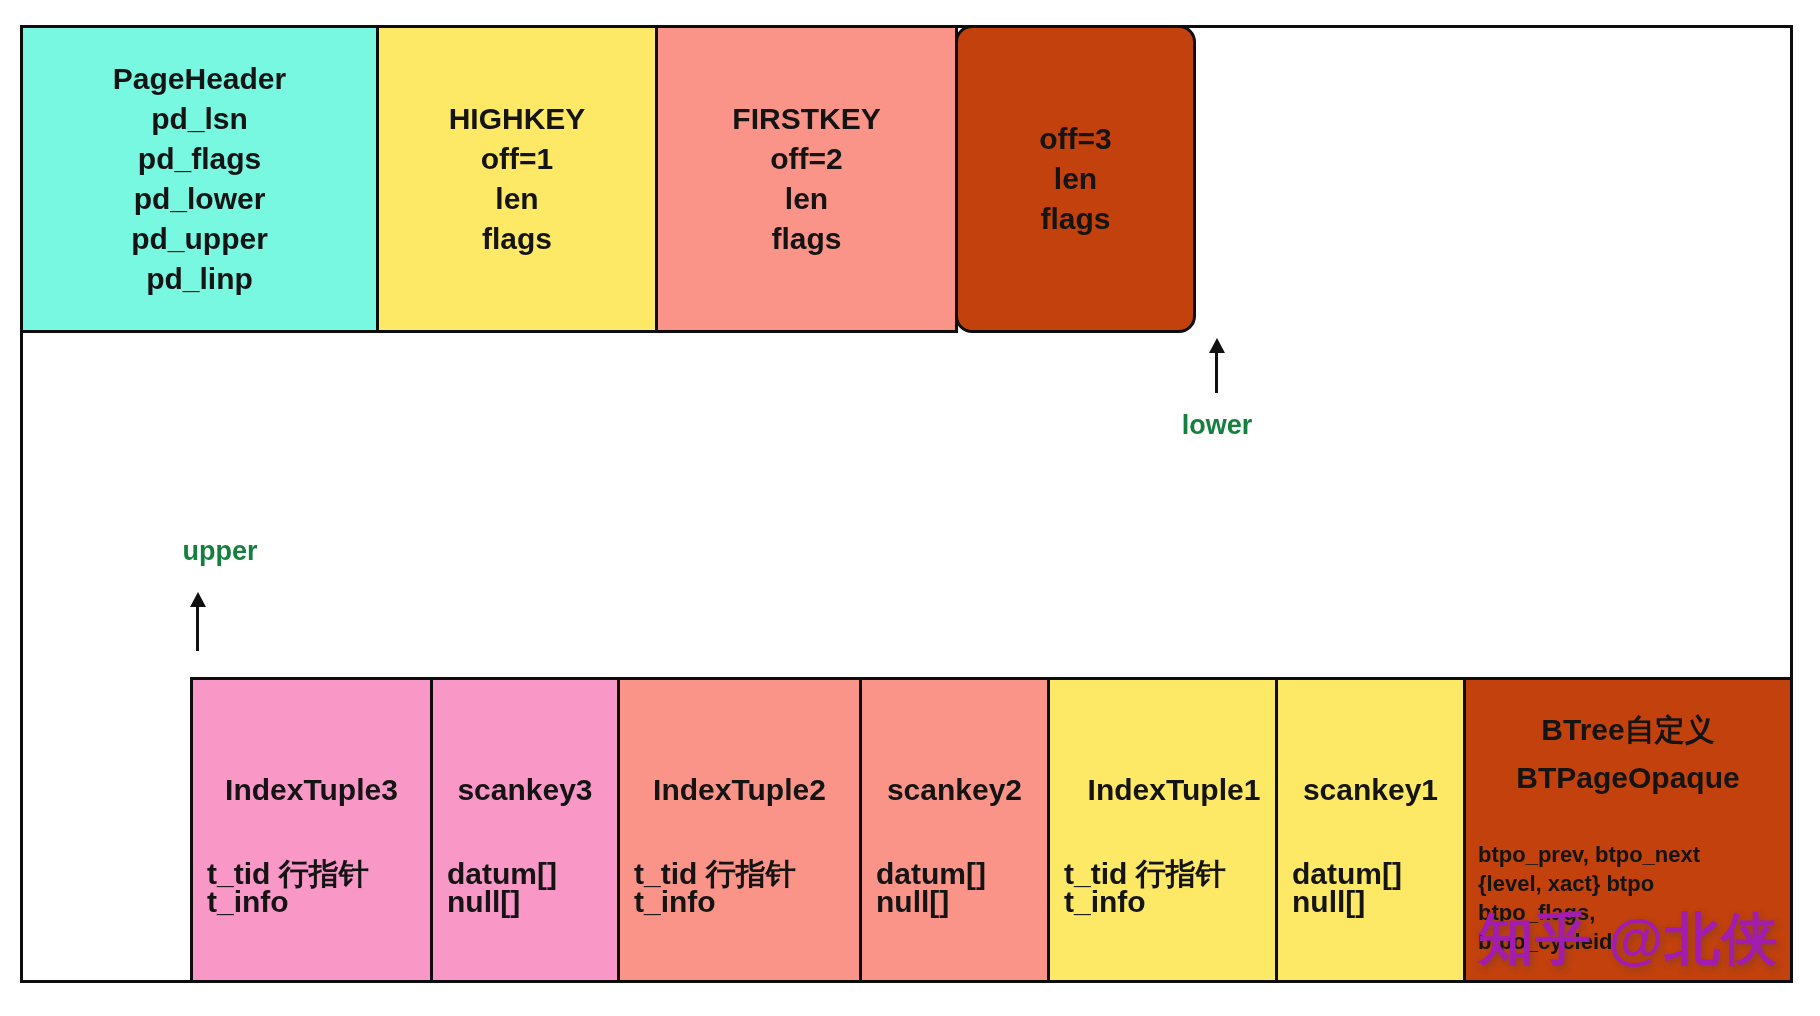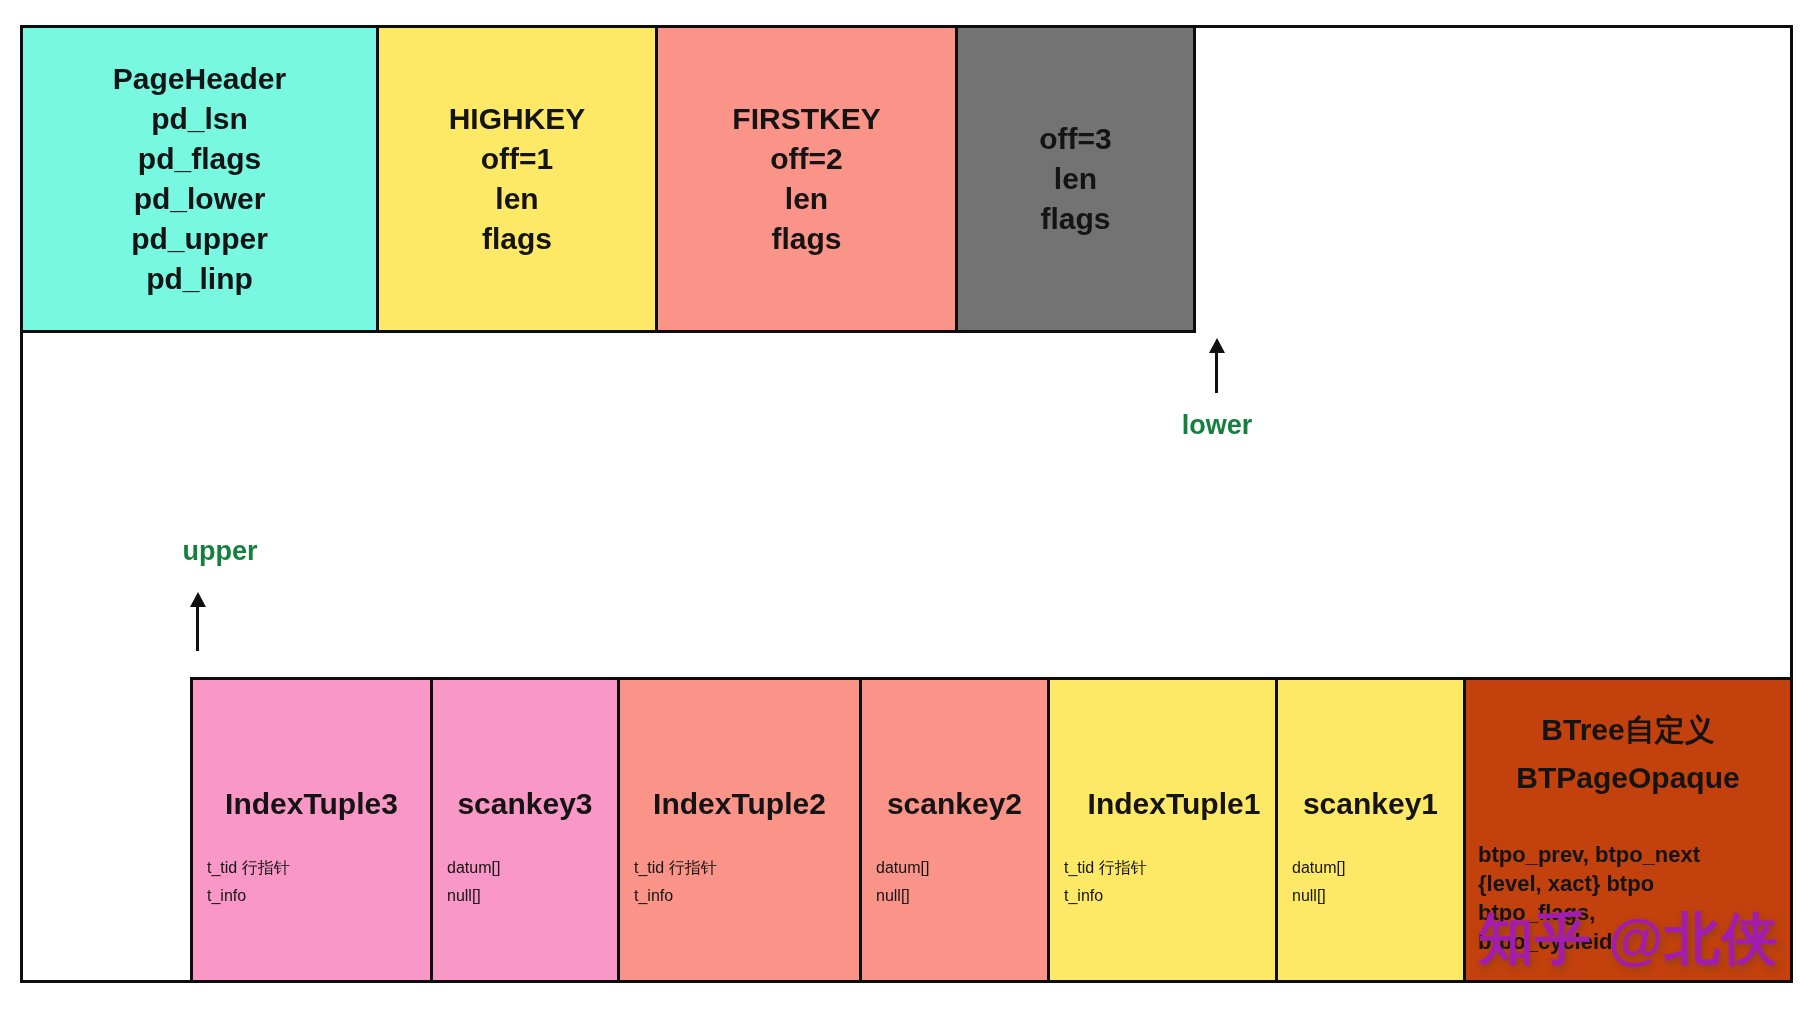--- a/index.html
+++ b/index.html
@@ -35,27 +35,27 @@
   .bot-block { top: 677px; height: 306px; }
   .b-it3  { left: 190px;  width: 243px; }
   .b-sk3  { left: 430px;  width: 190px; }
   .b-it2  { left: 617px;  width: 245px; }
   .b-sk2  { left: 859px;  width: 191px; }
   .b-it1  { left: 1047px; width: 254px; }
   .b-sk1  { left: 1275px; width: 191px; }
   .b-opq  { left: 1463px; width: 330px; }
 
   .bot-title {
-    position: absolute; left: 0; right: 0; top: 104px;
+    position: absolute; left: 0; right: 0; top: 90px;
     text-align: center; font-size: 30px; line-height: 40px; font-weight: bold;
     white-space: pre-line;
   }
   .bot-details {
-    position: absolute; left: 14px; right: 6px; top: 174px;
-    font-size: 16px; line-height: 28px; font-weight: normal;
+    position: absolute; left: 14px; right: 6px; top: 180px;
+    font-size: 30px; line-height: 28px; font-weight: bold;
     white-space: pre-line;
   }
   .opq-title {
     position: absolute; left: 0; right: 0; top: 26px;
     text-align: center; font-size: 30px; line-height: 48px; font-weight: bold;
     white-space: pre-line;
   }
   .opq-details {
     position: absolute; left: 12px; right: 4px; top: 160px;
     font-size: 22px; line-height: 29px; font-weight: bold;
@@ -103,21 +103,21 @@
 pd_upper
 pd_linp</div>
   <div class="block top-block b-highkey" style="background-color: rgb(253, 233, 102);">HIGHKEY
 off=1
 len
 flags</div>
   <div class="block top-block b-firstkey" style="background-color: rgb(250, 148, 136);">FIRSTKEY
 off=2
 len
 flags</div>
-  <div class="block top-block b-off3" style="background-color: #737373;">off=3
+  <div class="block top-block b-off3" style="background-color: #c2410c; border-radius: 17px;">off=3
 len
 flags</div>
 
   <div class="arrow">
     <div class="arrow-head lower-head"></div>
     <div class="arrow-line lower-line"></div>
   </div>
   <div class="ptr-label lbl-lower">lower</div>
 
   <div class="ptr-label lbl-upper">upper</div>

